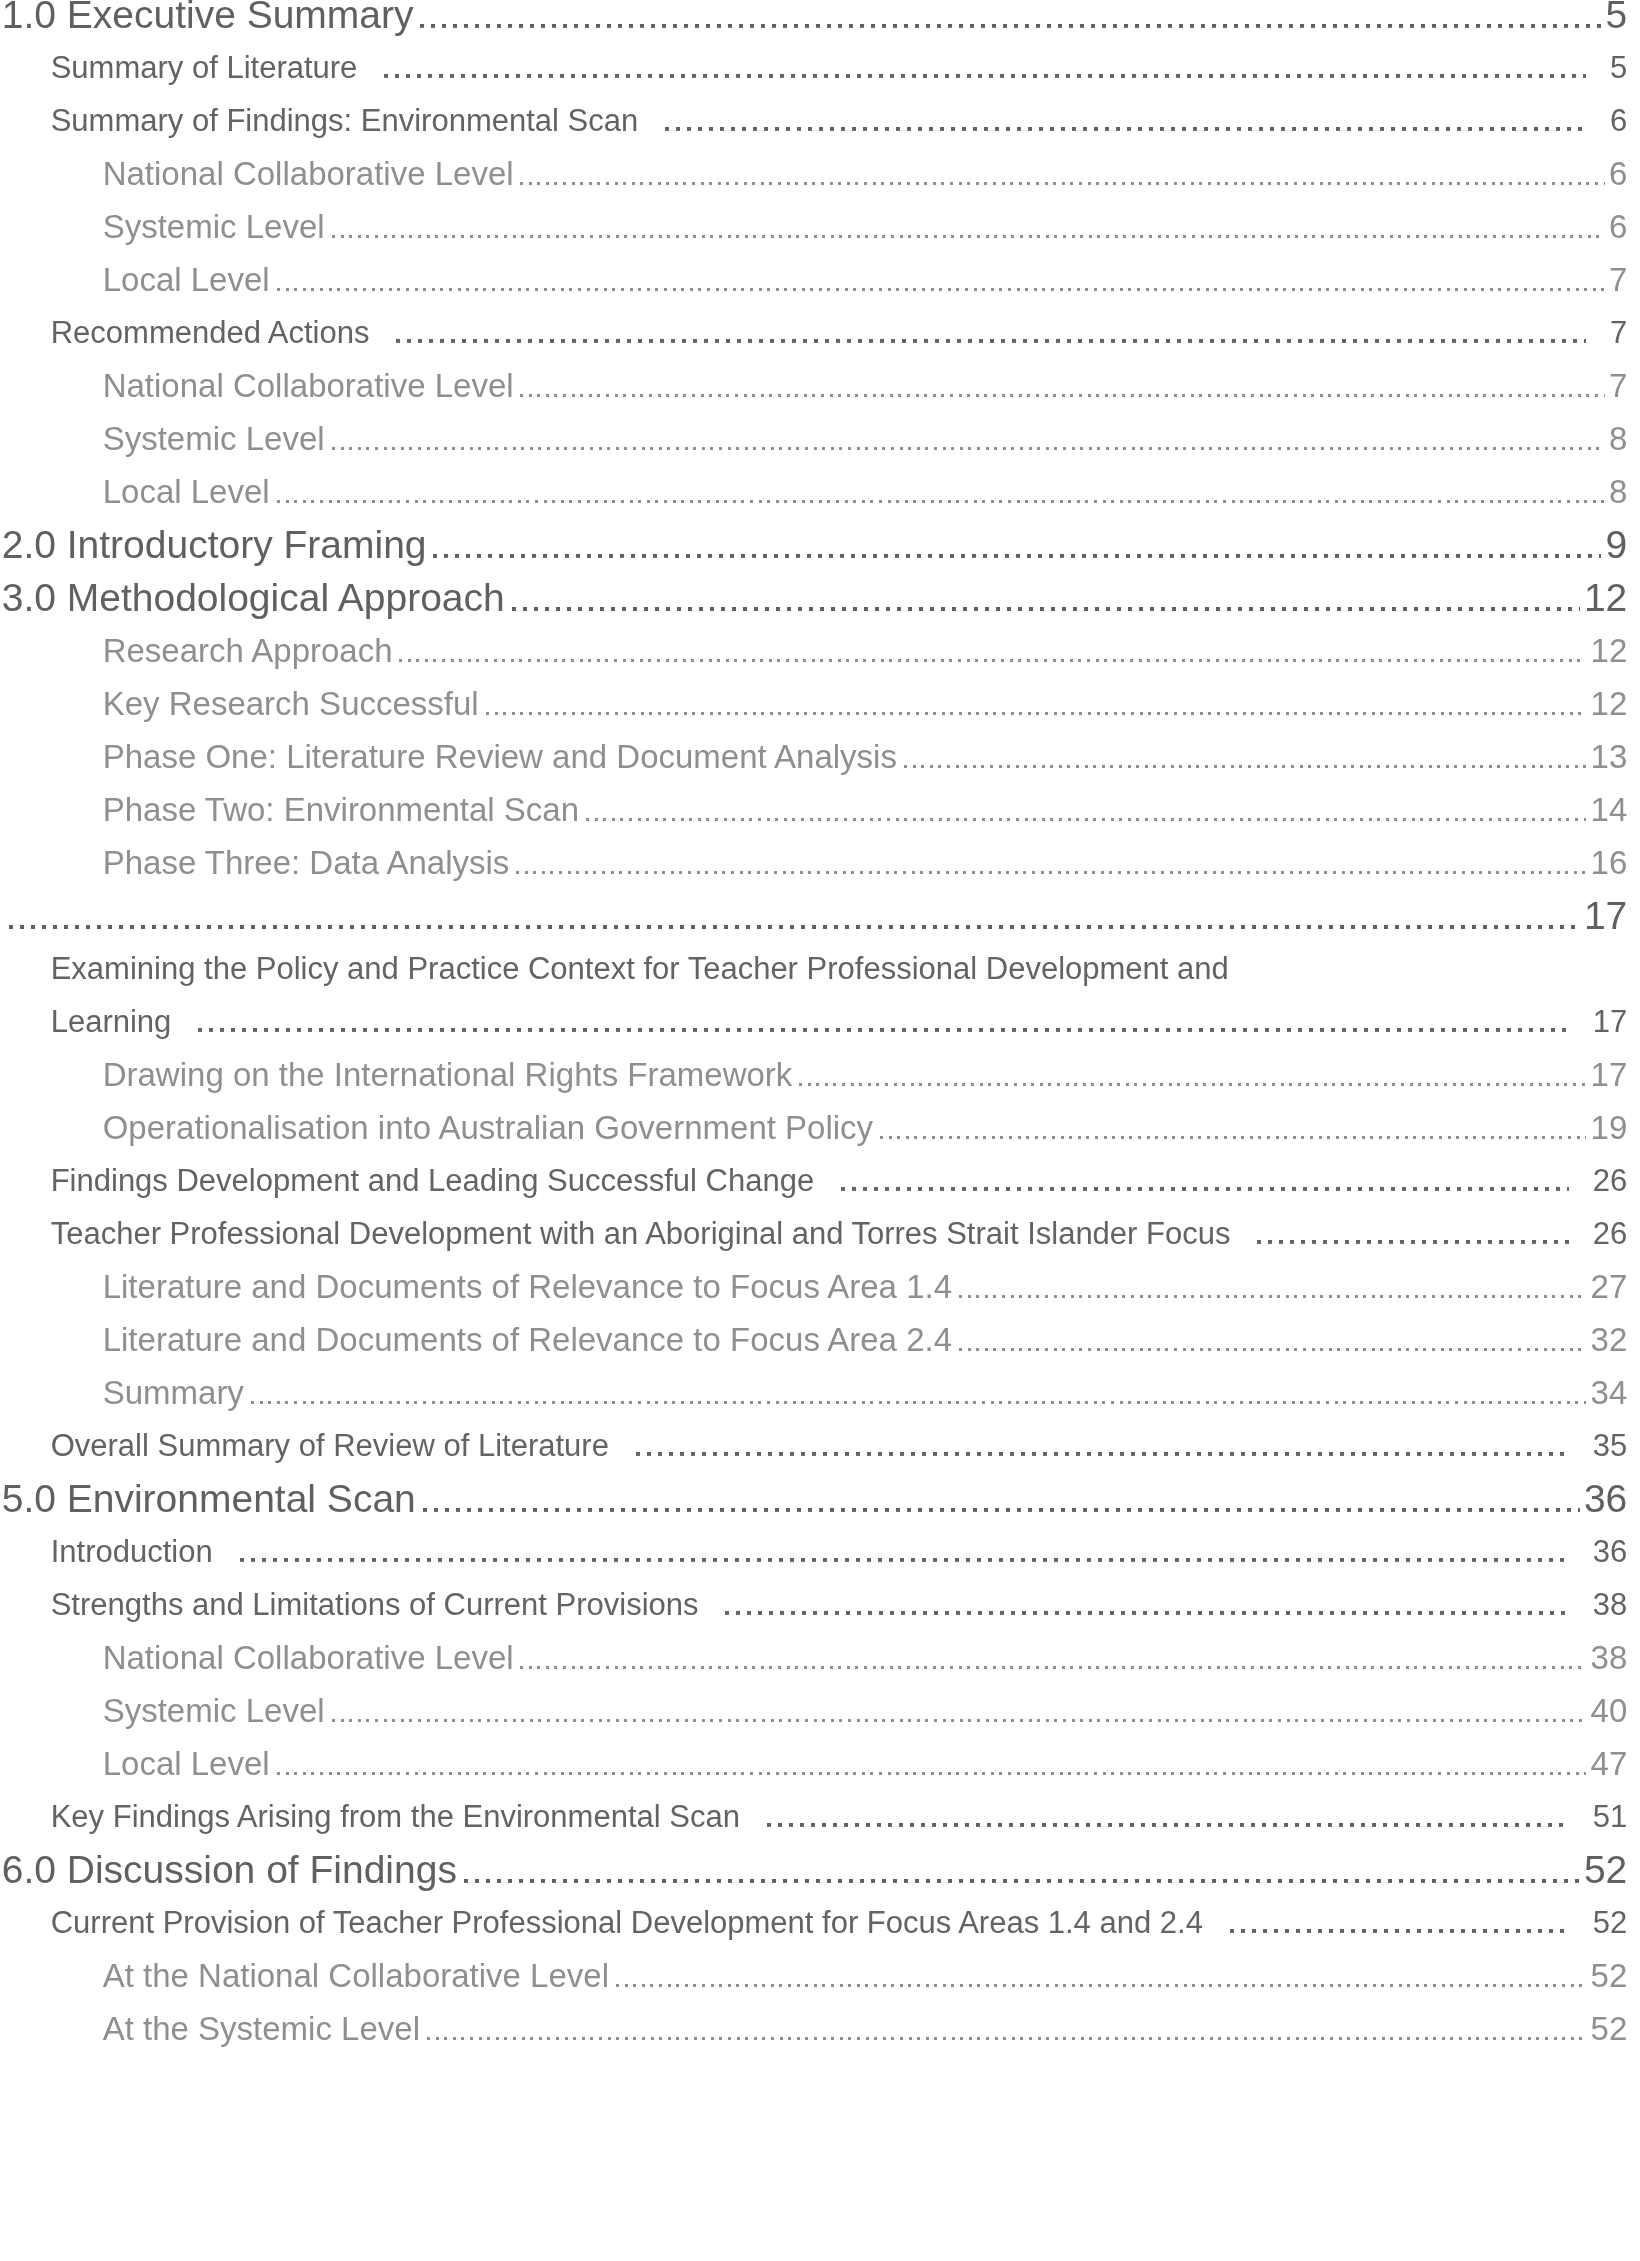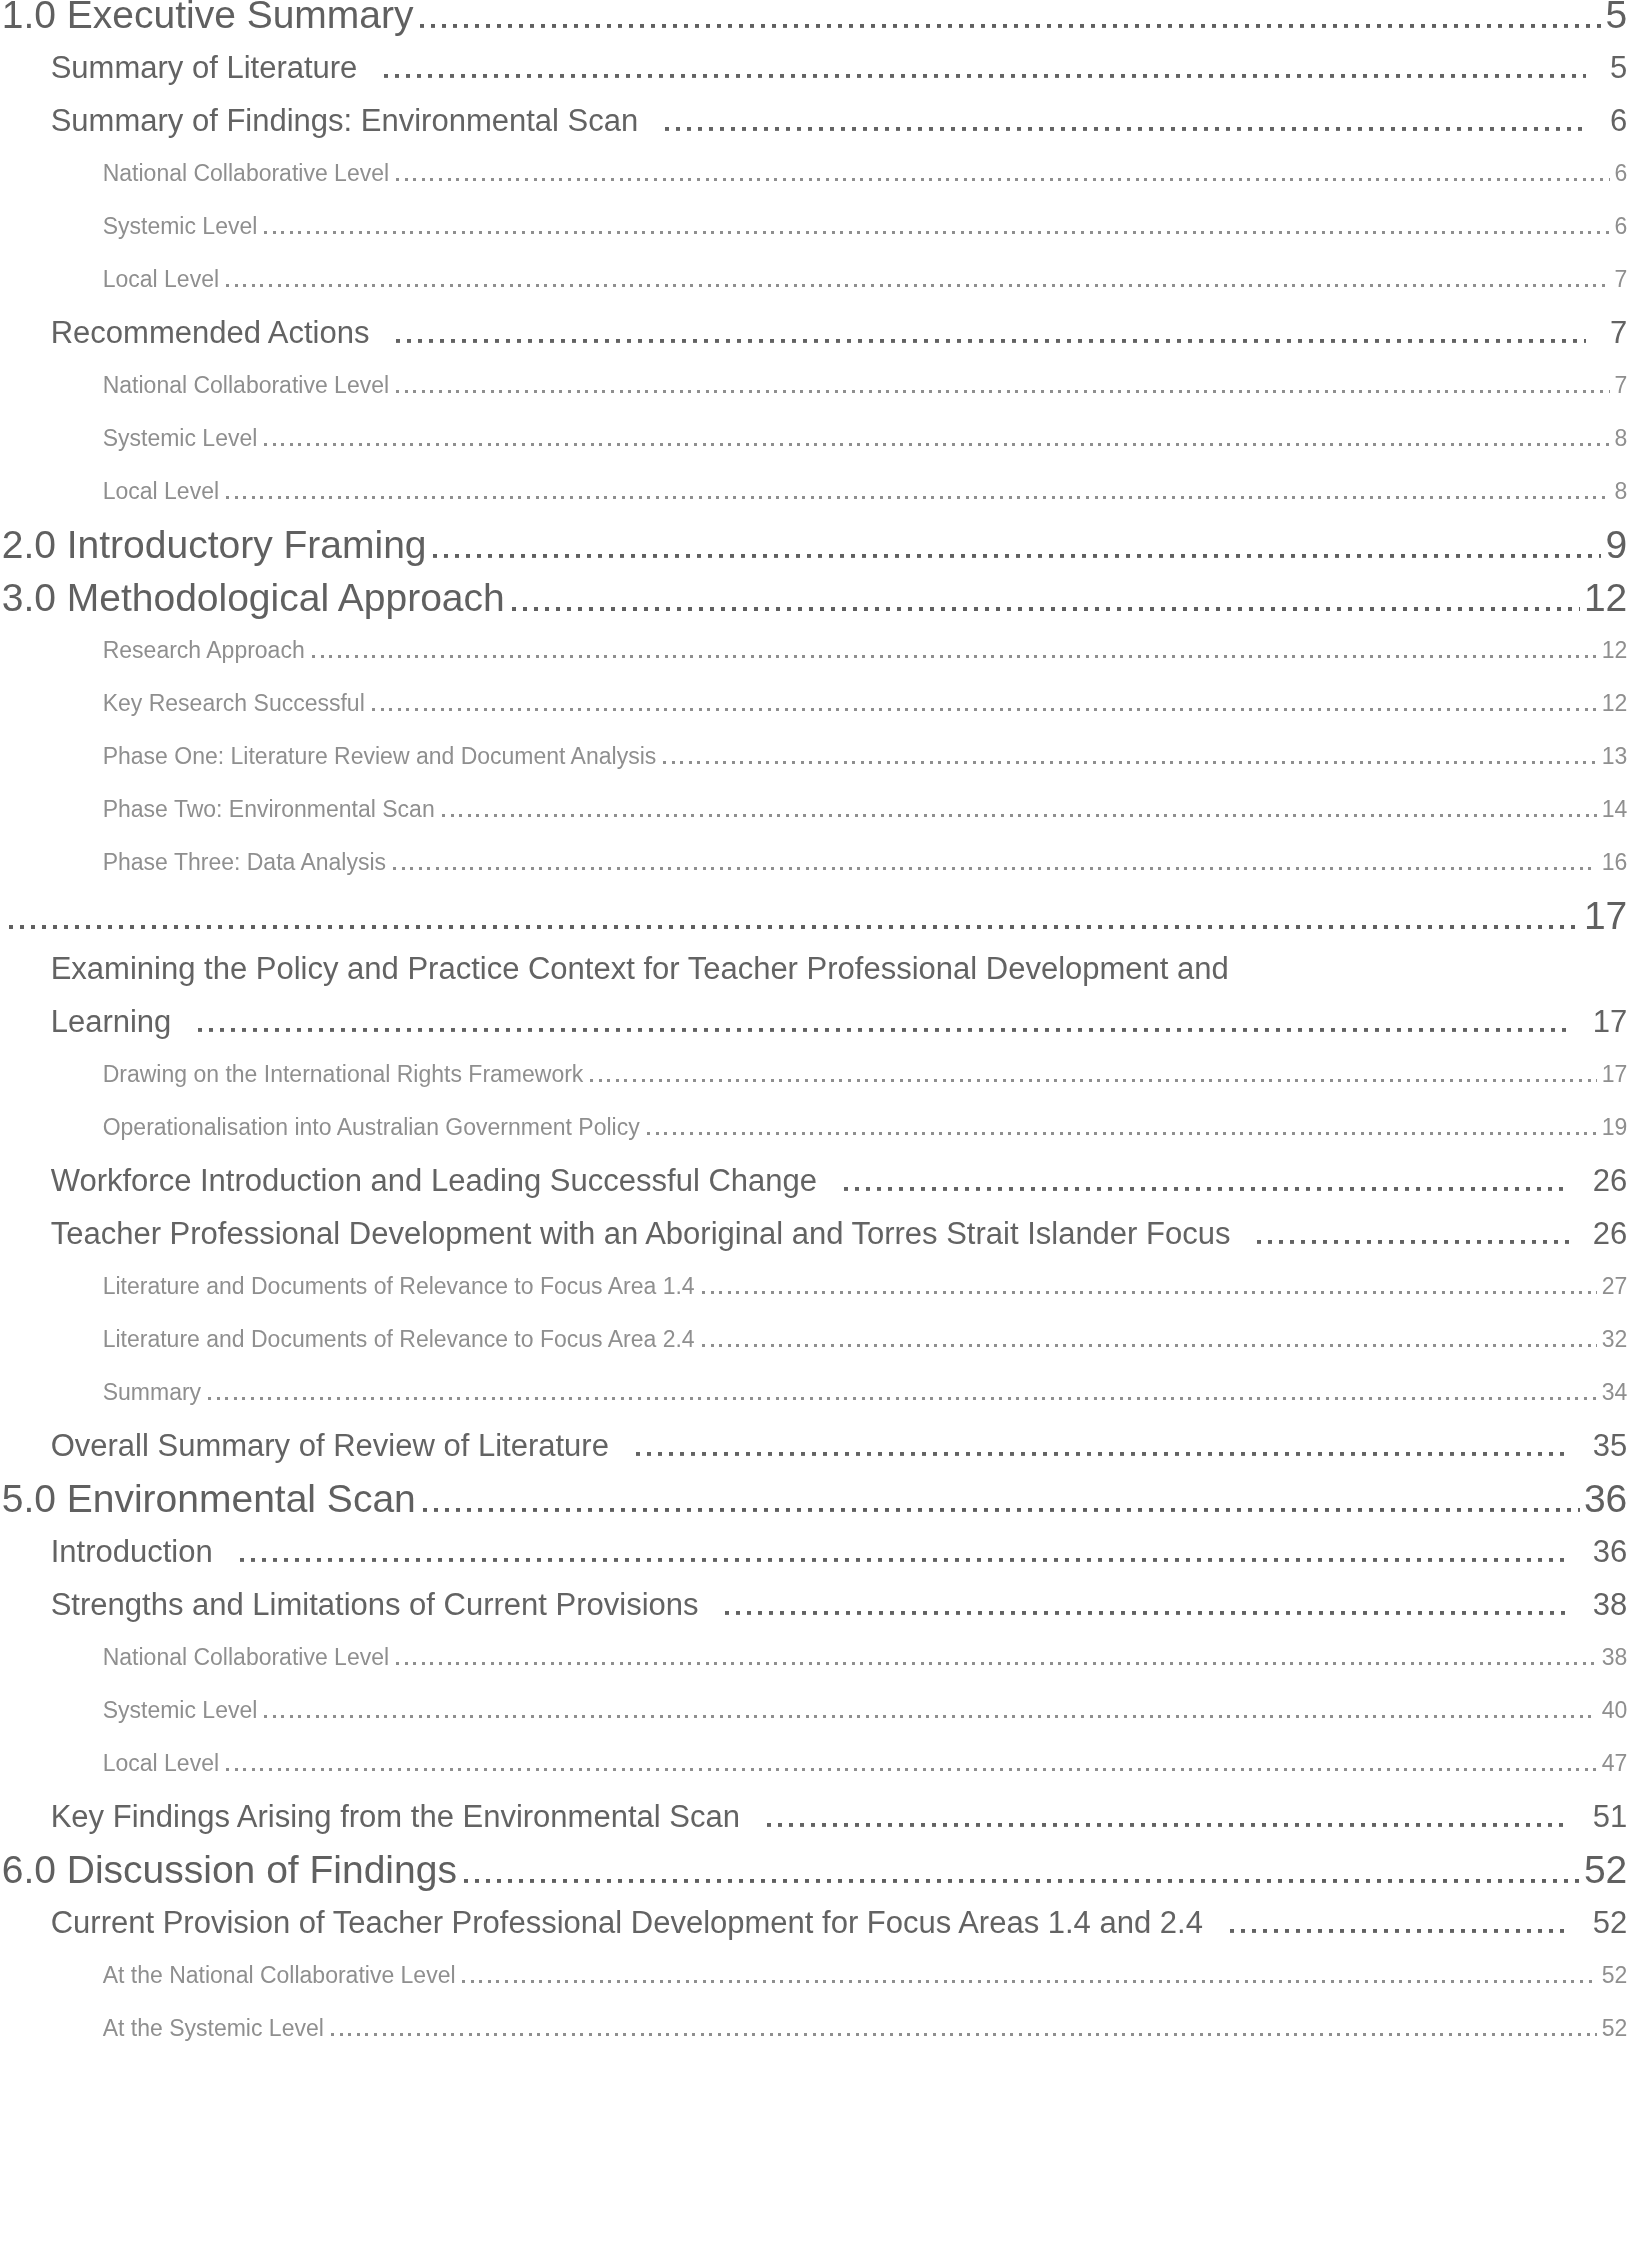--- a/index.html
+++ b/index.html
@@ -31,21 +31,21 @@
     margin-left: 6.9px;
     margin-right: 4.3px;
     background-image: repeating-linear-gradient(to right, currentColor 0 3.9px, transparent 3.9px 11px);
     background-position: left bottom;
     background-repeat: repeat-x;
   }
   .pg { flex: 0 0 auto; }
 
   .lvl1 { font-size: 39px; color: #606060; }
   .lvl2 { font-size: 31px; color: #636363; padding-left: 49px; gap: 20px; }
-  .lvl3 { font-size: 23px; color: #8f8f8f; padding-left: 101px; }
+  .lvl3 { font-size: 33px; color: #8f8f8f; padding-left: 101px; }
   .toc .row:first-child { margin-top: 0; }
   .lvl3 .leader {
     height: 3.4px;
     background-image: repeating-linear-gradient(to right, currentColor 0 3px, transparent 3px 8.6px);
   }
 </style>
 </head>
 <body>
 
 <div class="toc">
@@ -150,21 +150,21 @@
       <span class="t">Drawing on the International Rights Framework</span>
       <span class="leader"></span>
       <span class="pg">17</span>
     </div>
     <div class="row lvl3">
       <span class="t">Operationalisation into Australian Government Policy</span>
       <span class="leader"></span>
       <span class="pg">19</span>
     </div>
     <div class="row lvl2">
-      <span class="t">Workforce Introduction and Leading Successful Change</span>
+      <span class="t">Findings Development and Leading Successful Change</span>
       <span class="leader"></span>
       <span class="pg">26</span>
     </div>
     <div class="row lvl2">
       <span class="t">Teacher Professional Development with an Aboriginal and Torres Strait Islander Focus</span>
       <span class="leader"></span>
       <span class="pg">26</span>
     </div>
     <div class="row lvl3">
       <span class="t">Literature and Documents of Relevance to Focus Area 1.4</span>

